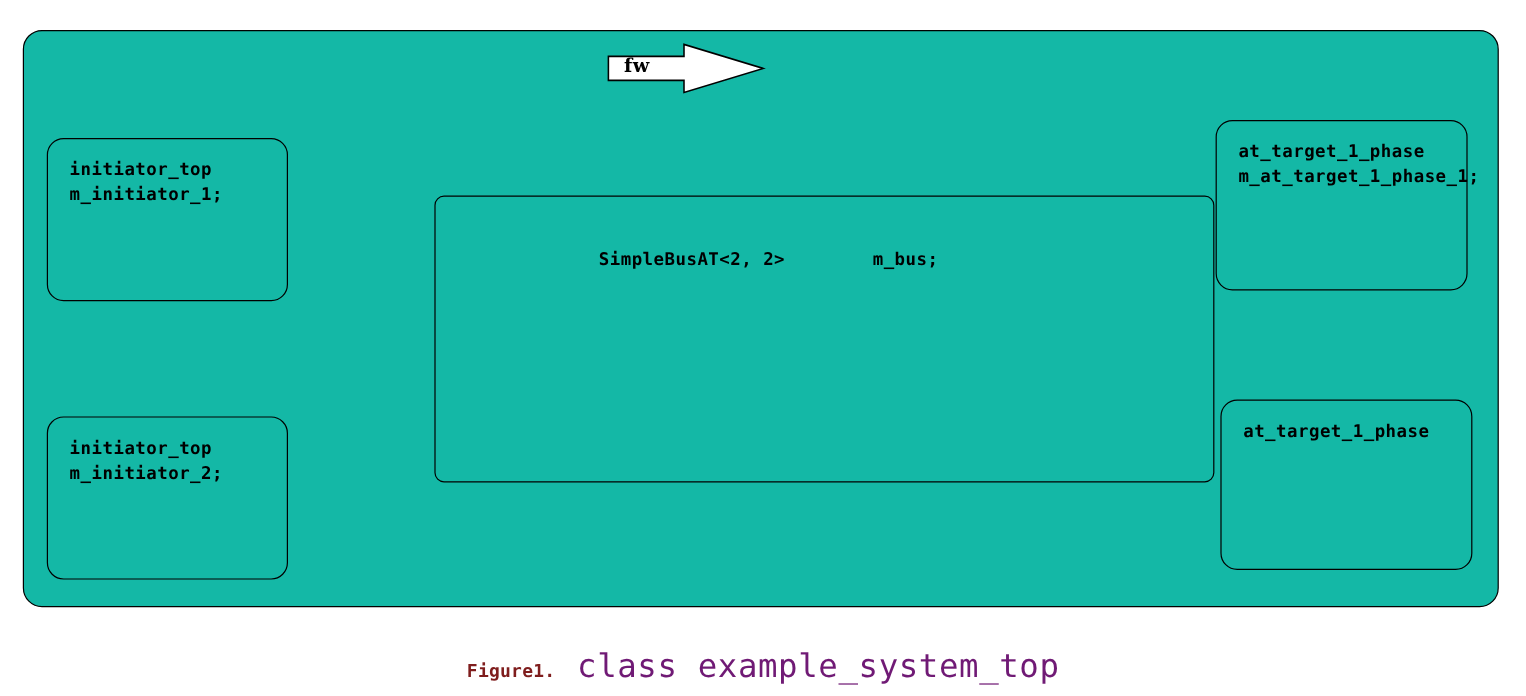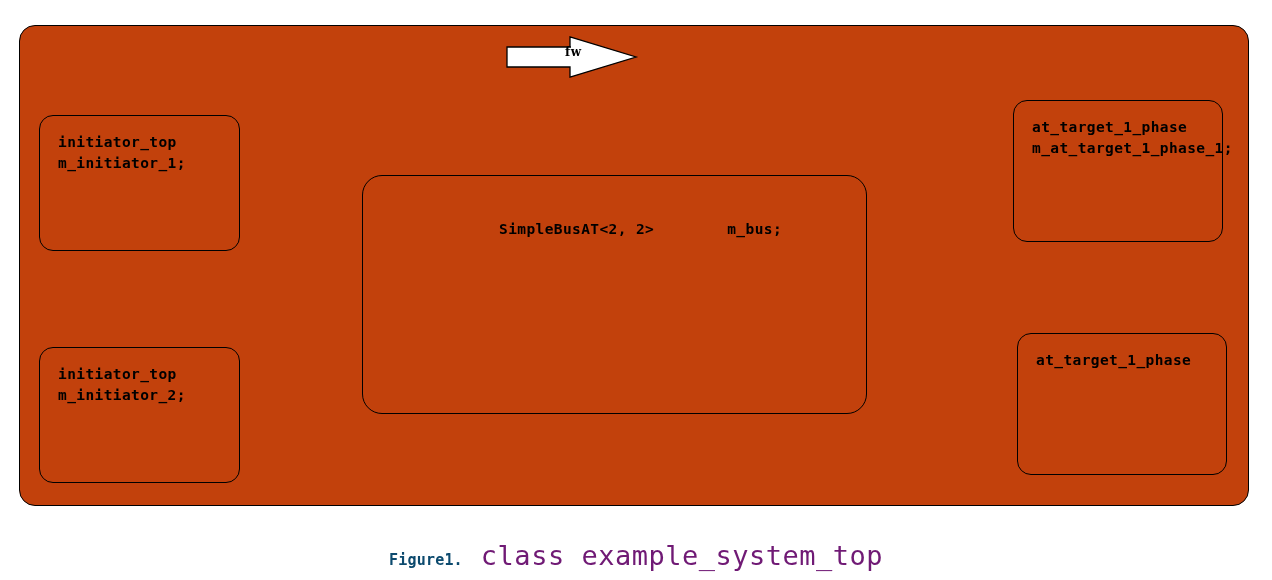--- a/index.html
+++ b/index.html
@@ -22,21 +22,21 @@
     height: 580px;
     background: #ffffff;
   }
 
   
   .module {
     position: absolute;
     box-sizing: border-box;
     border: 1.4px solid #000000;
     border-radius: 14px;
-    background: #c2410c;
+    background: #14b8a6;
   }
 
   .module-label {
     position: absolute;
     left: 18px;
     top: 16px;
     font-family: "DejaVu Sans Mono", "Liberation Mono", monospace;
     font-size: 14.5px;
     font-weight: bold;
     line-height: 21px;
@@ -59,24 +59,24 @@
   #initiator-1-box { left: 39px;  top: 115px; width: 201px; height: 136px; }
   #initiator-2-box { left: 39px;  top: 347px; width: 201px; height: 136px; }
 
   
   #target-1-box    { left: 1013px; top: 100px; width: 210px; height: 142px; }
   #target-2-box    { left: 1017px; top: 333px; width: 210px; height: 142px; }
 
   
   #bus-box {
     left: 362px;
-    top: 175px;
-    width: 505px;
+    top: 163px;
+    width: 650px;
     height: 239px;
-    border-radius: 20px;
+    border-radius: 8px;
   }
 
   #bus-label {
     position: absolute;
     left: 136px;
     top: 45px;
     font-family: "DejaVu Sans Mono", "Liberation Mono", monospace;
     font-size: 14.5px;
     font-weight: bold;
     letter-spacing: 0.4px;
@@ -94,25 +94,24 @@
   }
   .arrow-body {
     fill: #ffffff;
     stroke: #000000;
     stroke-width: 1.3;
     stroke-linejoin: miter;
   }
   .arrow-text {
     position: absolute;
     font-family: "DejaVu Serif", "Liberation Serif", serif;
-    font-size: 12px;
+    font-size: 16px;
     font-weight: bold;
     color: #000000;
     letter-spacing: 0.5px;
-    margin-left: 45px;
   }
 
   #fw-arrow { left: 506px; top: 36px; }
   #fw-arrow .arrow-text { left: 14px; top: 9px; }
 
   #bw-arrow { left: 421px; top: 90px; }
   #bw-arrow .arrow-text { left: 96px; top: 9px; }
 
   
   #caption {
@@ -121,21 +120,21 @@
     top: 540px;
     width: 1272px;
     text-align: center;
     white-space: nowrap;
   }
   #caption-number {
     font-family: "DejaVu Sans Mono", "Liberation Mono", monospace;
     font-size: 15px;
     font-weight: bold;
     letter-spacing: 0.2px;
-    color: #0c4a6e;
+    color: #7f1d1d;
     vertical-align: baseline;
   }
   #caption-title {
     font-family: "DejaVu Sans Mono", "Liberation Mono", monospace;
     font-size: 27px;
     font-weight: normal;
     letter-spacing: 0.5px;
     color: #701a75;
     margin-left: 18px;
     vertical-align: baseline;

